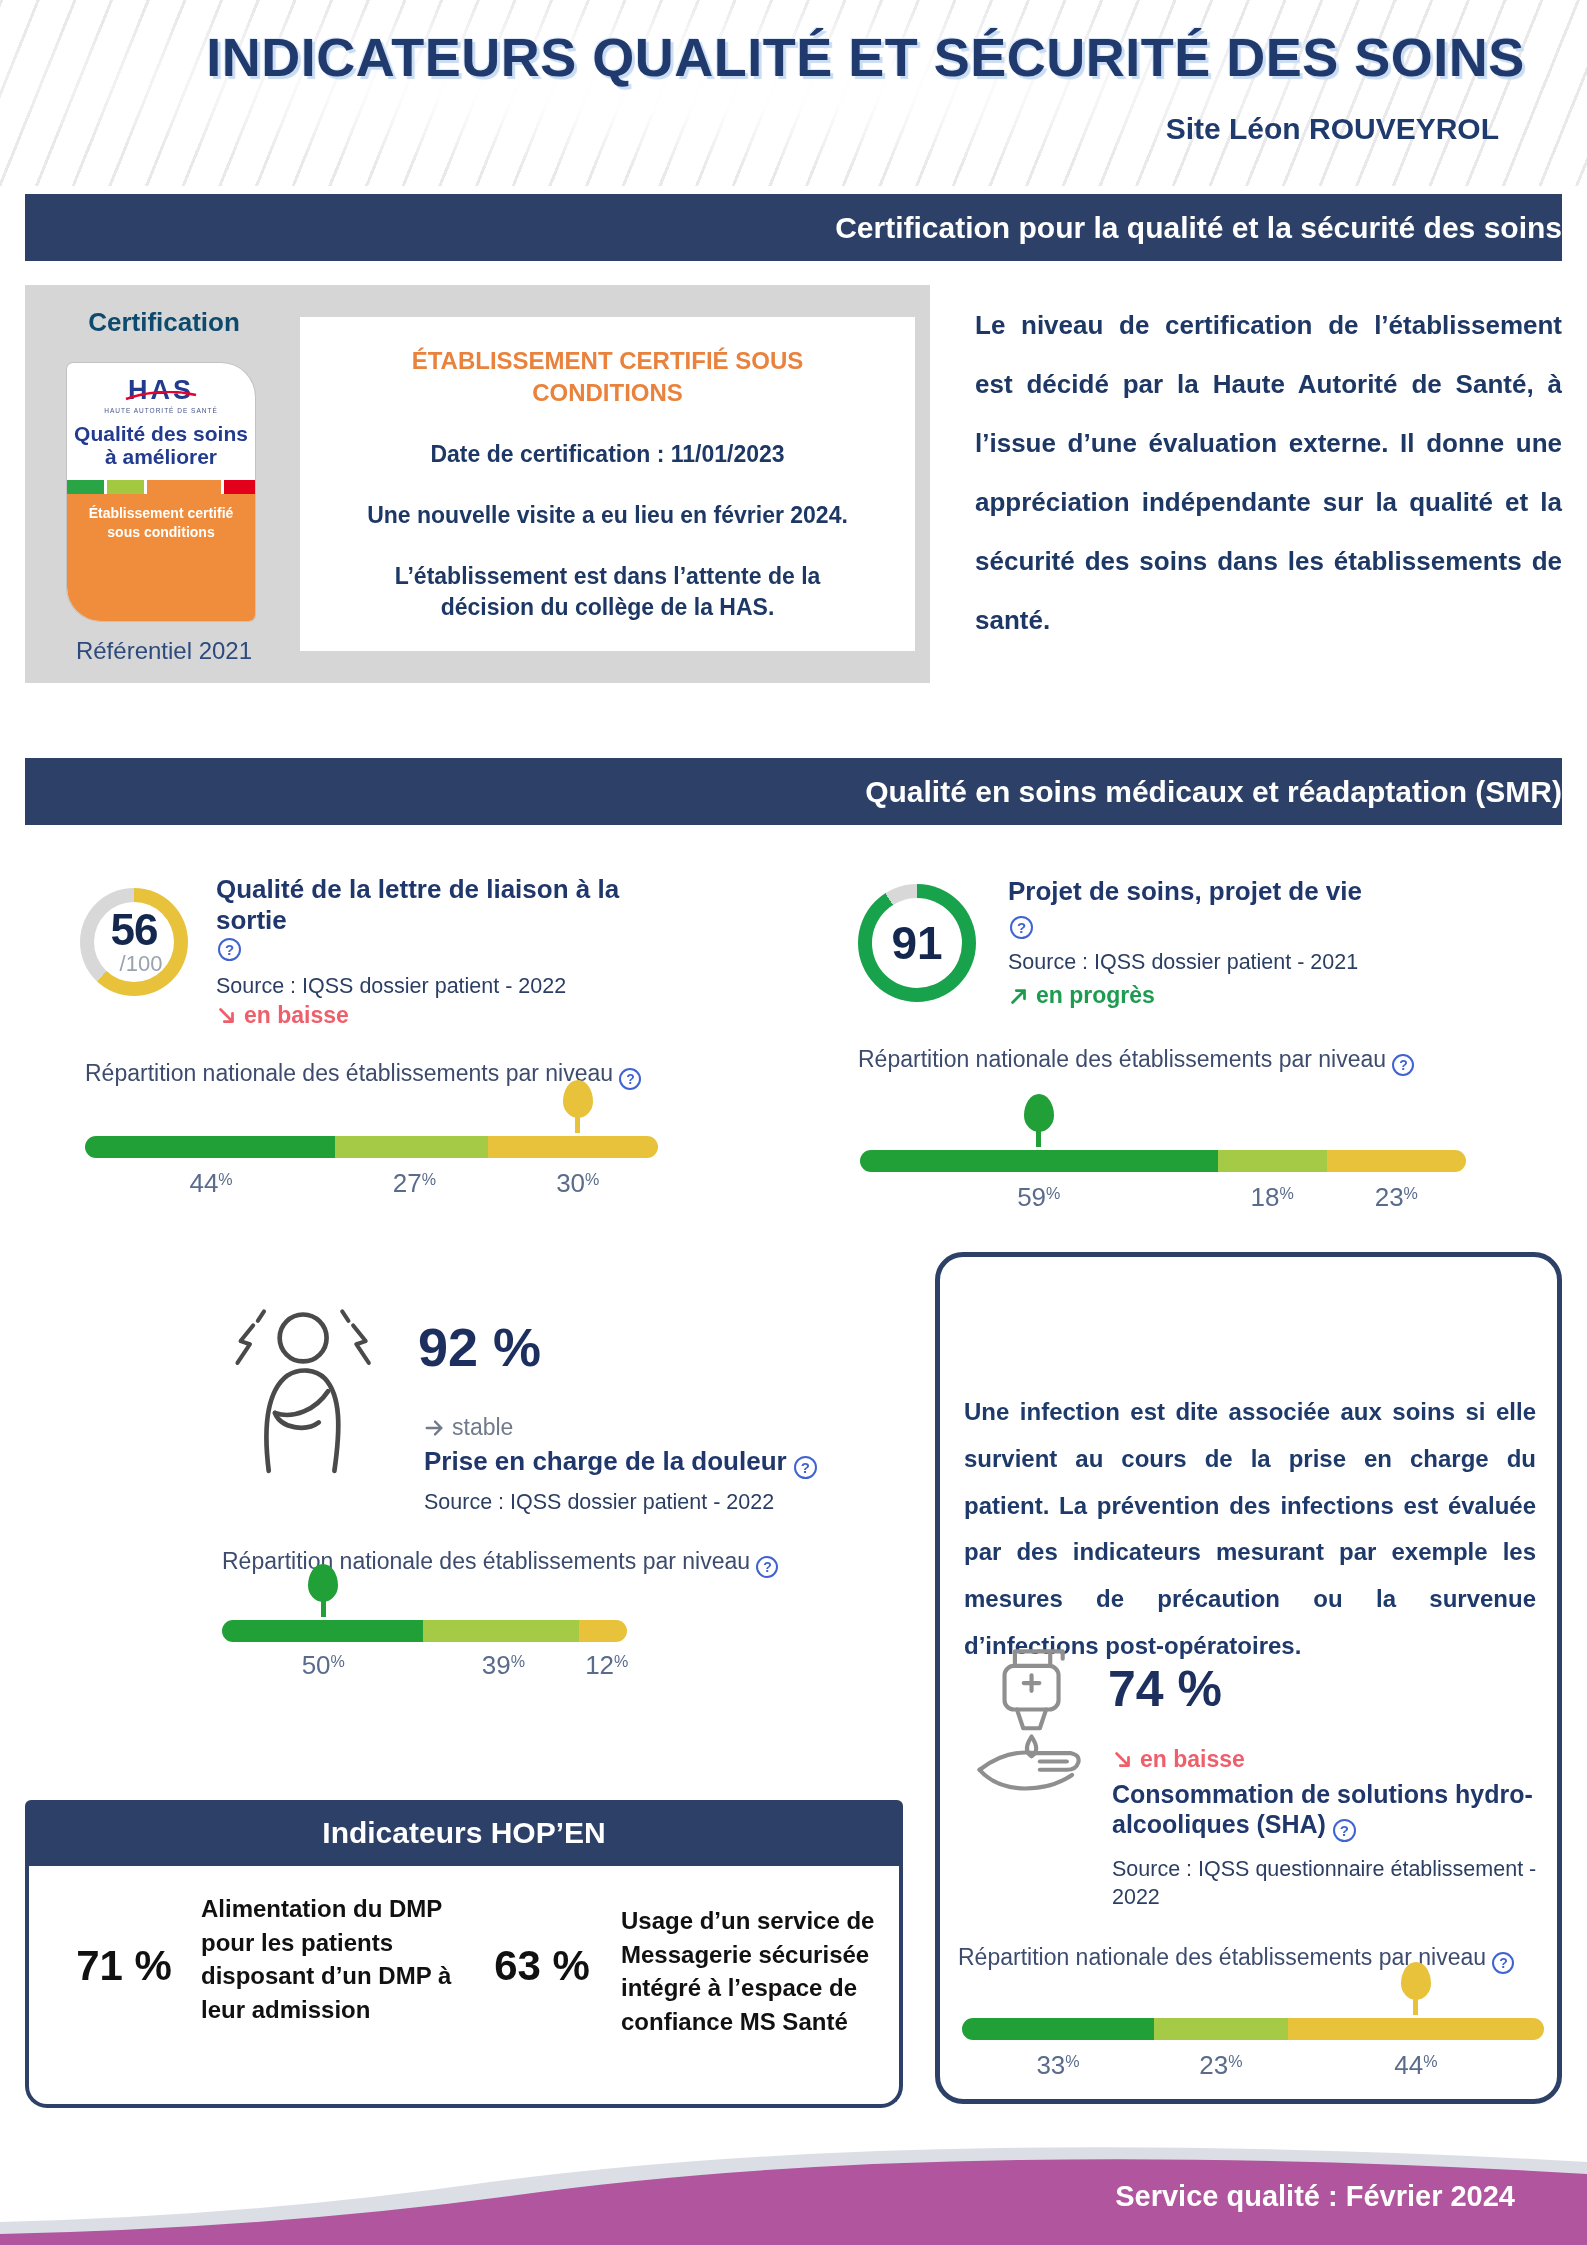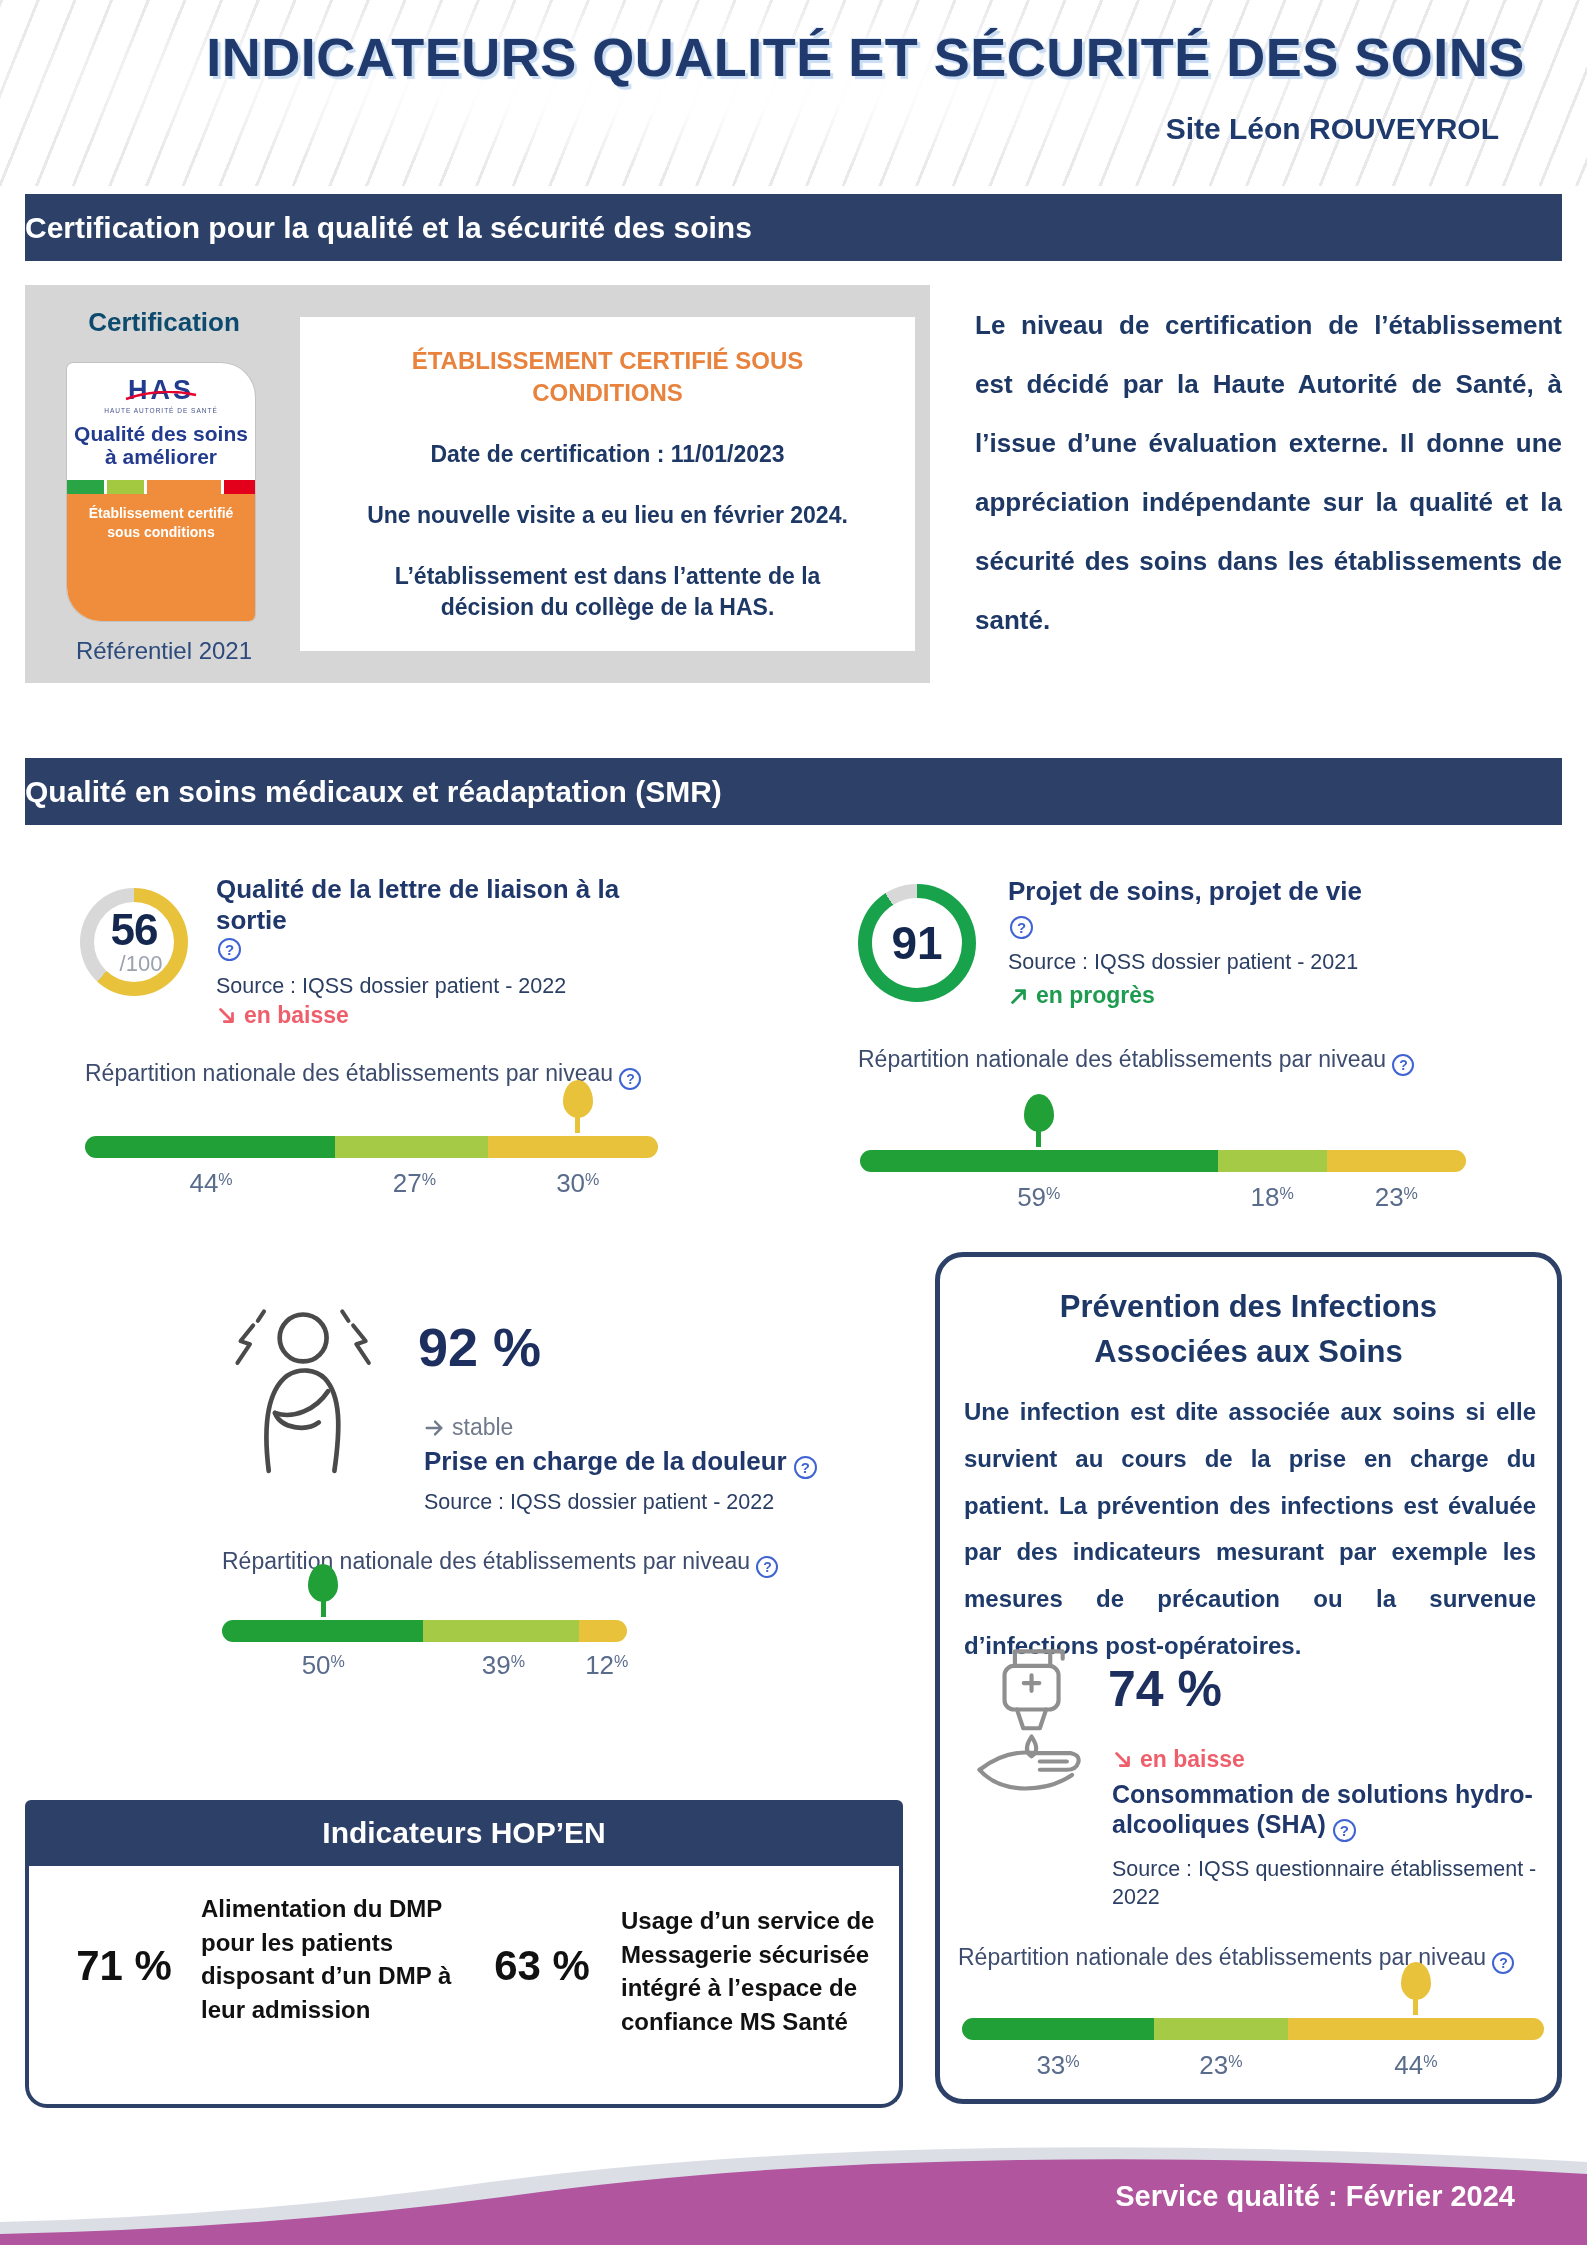--- a/index.html
+++ b/index.html
@@ -14,21 +14,21 @@
   .logo{position:absolute;left:16px;top:8px;display:flex;align-items:center;gap:6px;}
   .logo-text{line-height:1.05;font-weight:bold;}
   .logo-l1{font-size:17px;color:#5b9bd5;}
   .logo-l2{font-size:17px;color:#a0529c;}
   .main-title{position:absolute;left:154px;right:10px;top:26px;text-align:center;
     font-size:54px;font-weight:800;letter-spacing:.5px;color:#203a6e;
     text-shadow:3px 3px 1px #c9dcf2, -1px -1px 0 #dce9f7;}
   .subtitle{position:absolute;right:88px;top:112px;font-size:30px;font-weight:bold;color:#1f3a6d;}
   
   .banner{position:absolute;left:25px;width:1537px;height:67px;background:#2d4168;
-    color:#fff;font-size:30px;font-weight:bold;text-align:left;line-height:67px;}
+    color:#fff;font-size:30px;font-weight:bold;text-align:right;line-height:67px;}
   .banner.b1{top:194px;}
   .banner.b2{top:758px;}
   
   .cert-gray{position:absolute;left:25px;top:285px;width:905px;height:398px;background:#d6d6d6;}
   .cert-label{position:absolute;left:0;top:22px;width:278px;text-align:center;
     font-size:26px;font-weight:bold;color:#0c4a6e;}
   .badge{position:absolute;left:42px;top:78px;width:188px;height:258px;background:#fff;
     border-radius:6px 34px 6px 34px;overflow:hidden;display:flex;flex-direction:column;
     box-shadow:0 0 0 1px #c2c2c2;}
   .badge-has{margin-top:12px;text-align:center;}
@@ -296,24 +296,20 @@
       <div style="width: 39%; background: rgb(165, 202, 69);"></div>
       <div style="width: 12%; background: rgb(232, 194, 59);"></div>
     </div>
   <div class="dist-labels l3">
       <span style="left: 25%;">50<sup>%</sup></span>
       <span style="left: 69.5%;">39<sup>%</sup></span>
       <span style="left: 95%;">12<sup>%</sup></span>
     </div>
 
   <div class="inf-panel">
-    <div class="inf-title">
-      <span>Prévention des Infections</span><br>
-      <span>Associées aux Soins</span>
-    </div>
     <div class="inf-desc">Une infection est dite associée aux soins si elle survient au cours de la prise en charge du patient. La prévention des infections est évaluée par des indicateurs mesurant par exemple les mesures de précaution ou la survenue d’infections post-opératoires.</div>
   </div>
   <svg class="sha-icon" style="position:absolute;left:963px;top:1642px;" width="135" height="160" viewBox="0 0 130 152">
     <g stroke="#8f8f8f" stroke-width="4" fill="none" stroke-linecap="round" stroke-linejoin="round">
       <path d="M50 22 V8 H84 V22 M84 8 H96 V15"></path>
       <rect x="40" y="22" width="52" height="42" rx="9"></rect>
       <path d="M66 31 v15 M58.5 38.5 h15"></path>
       <path d="M52 64 L58 82 H74 L80 64"></path>
       <path d="M66 90 C60 99 60 105 66 109 C72 105 72 99 66 90 Z"></path>
       <path d="M16 122 Q42 102 70 106 H104 Q113 108 111 115 Q109 122 100 122 H74"></path>

